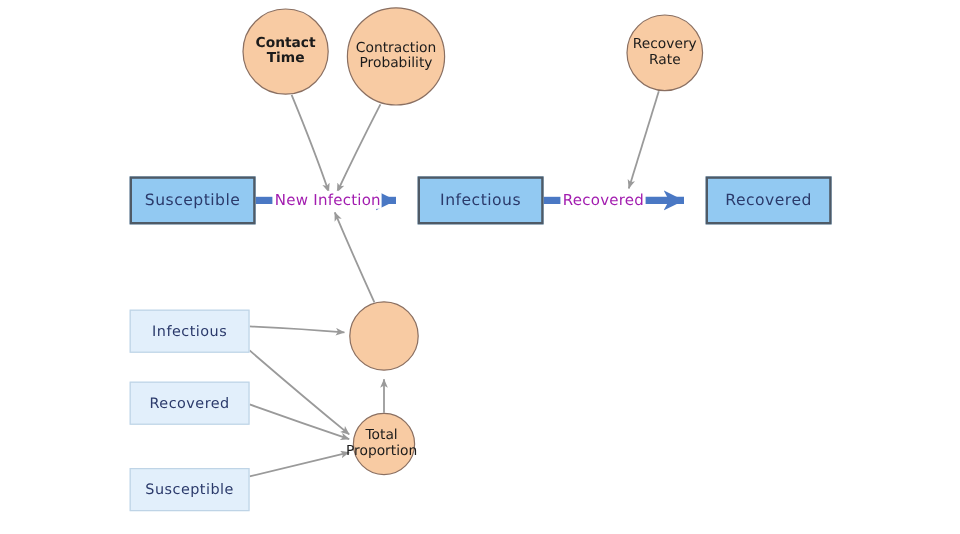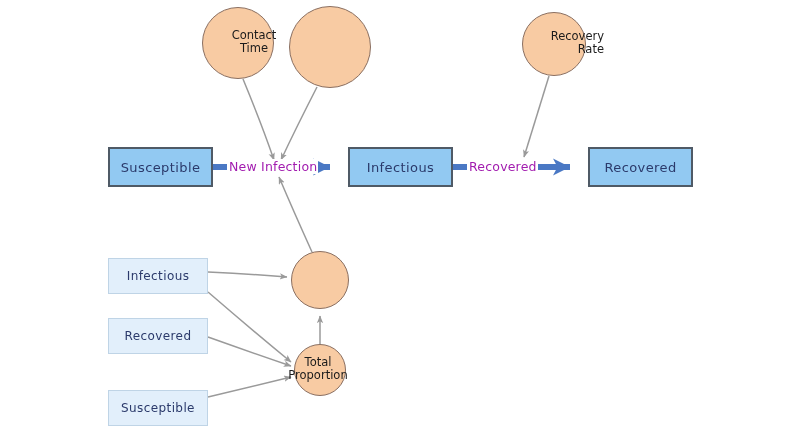--- a/index.html
+++ b/index.html
@@ -137,29 +137,33 @@
     <span>Infectious</span>
   </div>
   <div class="ghost-stock" style="left:108px; top:318px; width:100px; height:36px;">
     <span>Recovered</span>
   </div>
   <div class="ghost-stock" style="left:108px; top:390px; width:100px; height:36px;">
     <span>Susceptible</span>
   </div>
 
   <div class="aux" style="left:202px; top:7px; width:72px; height:72px;"></div>
-  <div class="aux-label" style="left:204px; top:29px; width:100px;">
+  <div class="aux-label" style="left:188px; top:29px; width:100px;font-weight:bold;">
     <div>Contact</div>
     <div>Time</div>
   </div>
 
   <div class="aux" style="left:289px; top:6px; width:82px; height:82px;"></div>
+  <div class="aux-label" style="left:280px; top:33px; width:100px;">
+    <div>Contraction</div>
+    <div>Probability</div>
+  </div>
 
   <div class="aux" style="left:522px; top:12px; width:64px; height:64px;"></div>
-  <div class="aux-label" style="left:504px; top:30px; width:100px;text-align:right;">
+  <div class="aux-label" style="left:504px; top:30px; width:100px;">
     <div>Recovery</div>
     <div>Rate</div>
   </div>
 
   <div class="aux" style="left:291px; top:251px; width:58px; height:58px;"></div>
 
   <div class="aux" style="left:294px; top:344px; width:52px; height:52px;"></div>
   <div class="aux-label" style="left:268px; top:356px; width:100px;">
     <div>Total</div>
     <div>Proportion</div>

